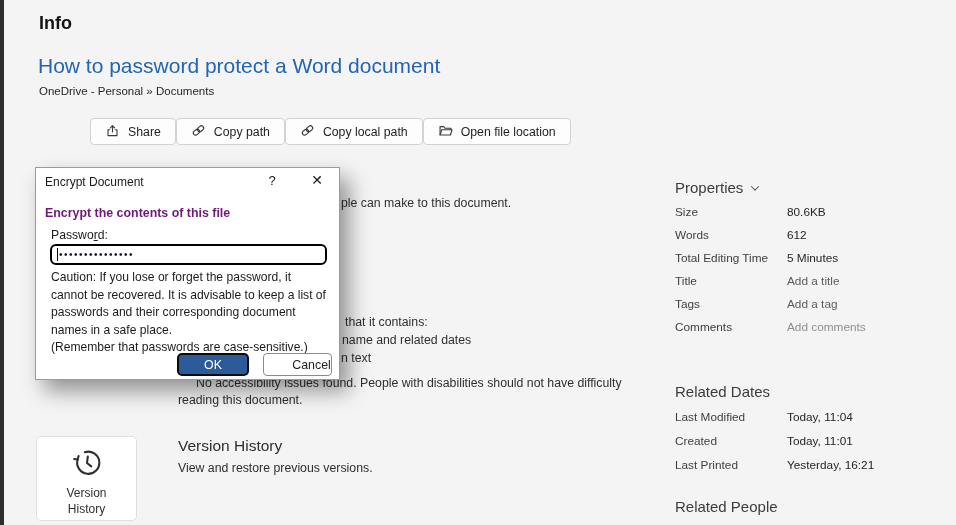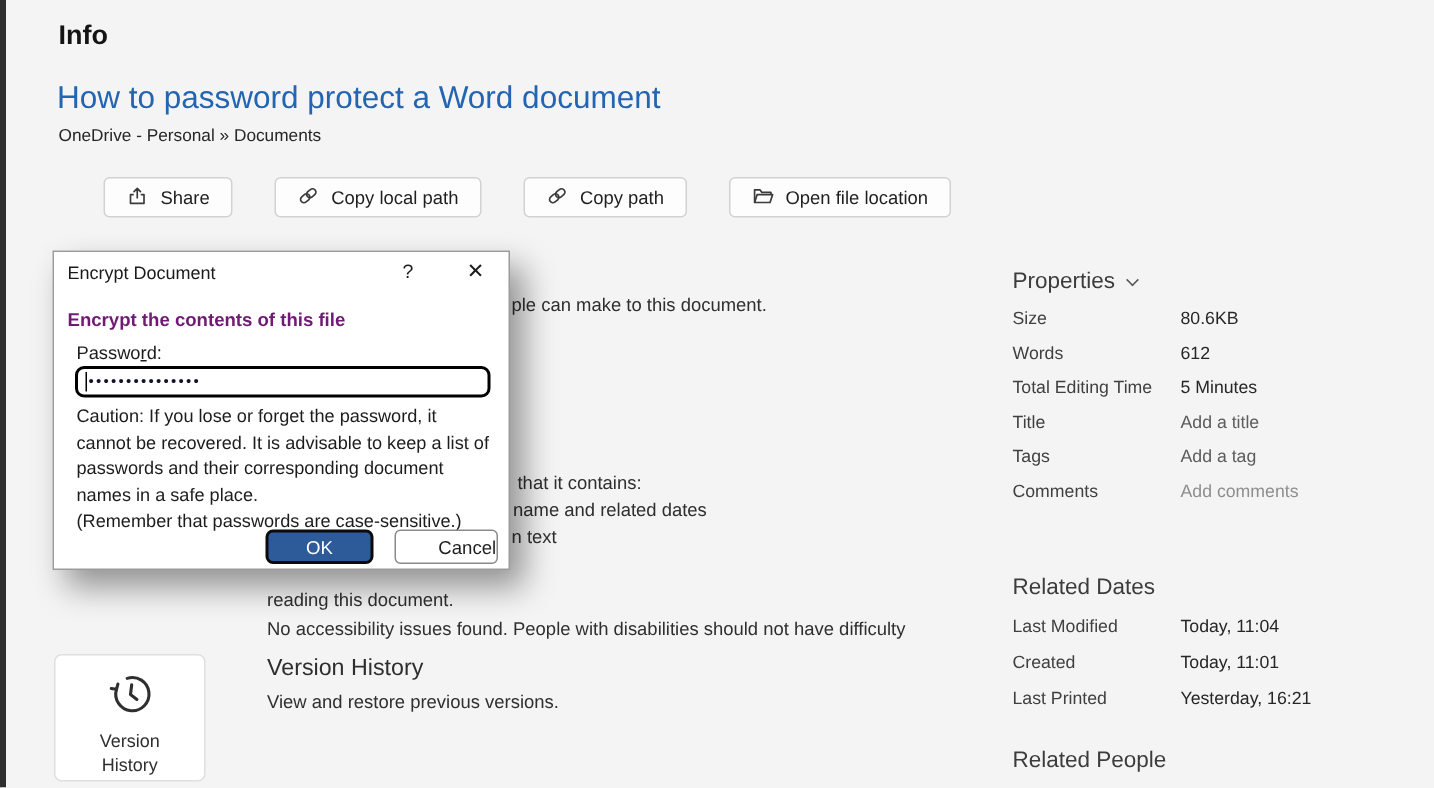--- a/index.html
+++ b/index.html
@@ -15,21 +15,21 @@
 
   
   .edge-strip { left: 0; top: 0; width: 4px; height: 525px; background: #2e2e2e; }
 
   
   .page-title { left: 39px; top: 13px; font-size: 18px; font-weight: 700; color: #141414; }
   .doc-title  { left: 38px; top: 54px; font-size: 21px; color: #2365b0; }
   .breadcrumb { left: 39px; top: 85px; font-size: 11.5px; color: #262626; }
 
   
-  .toolbar { left: 25px; top: 118px; display: flex; gap: 28px; padding-left: 44px; }
+  .toolbar { left: 46px; top: 118px; display: flex; gap: 0; padding-left: 44px; }
   .tbtn {
     display: inline-flex; align-items: center; gap: 8px;
     height: 27px; padding: 0 14px;
     background: #fdfdfd; border: 1px solid #d4d2d0; border-radius: 4px;
     font-size: 12.3px; color: #1f1f1f; cursor: pointer; white-space: nowrap;
   }
   .tbtn svg { flex: 0 0 auto; }
 
   
   .frag { font-size: 12.3px; color: #2f2f2f; white-space: nowrap; z-index: 1; }
@@ -115,49 +115,49 @@
   </button>
   <button class="tbtn">
     <span>
       <svg width="15" height="15" viewBox="0 0 16 16" fill="none" stroke="#3b3b3b" stroke-width="1.2">
         <g transform="rotate(-40 8 8)">
           <rect x="1.6" y="5.6" width="7.2" height="4.8" rx="2.4"></rect>
           <rect x="7.2" y="5.6" width="7.2" height="4.8" rx="2.4"></rect>
         </g>
       </svg>
     </span>
-    <span>Copy local path</span>
+    <span>Copy path</span>
   </button>
   <button class="tbtn">
     <span>
       <svg width="15" height="15" viewBox="0 0 16 16" fill="none" stroke="#3b3b3b" stroke-width="1.2">
         <g transform="rotate(-40 8 8)">
           <rect x="1.6" y="5.6" width="7.2" height="4.8" rx="2.4"></rect>
           <rect x="7.2" y="5.6" width="7.2" height="4.8" rx="2.4"></rect>
         </g>
       </svg>
     </span>
-    <span>Copy path</span>
+    <span>Copy local path</span>
   </button>
   <button class="tbtn">
     <span>
       <svg width="15" height="15" viewBox="0 0 16 16" fill="none" stroke="#3b3b3b" stroke-width="1.2" stroke-linejoin="round">
         <path d="M2.2 12.8 V3.8 H6 L7.4 5.6 H13.8 V7.2"></path>
         <path d="M2.2 12.8 L4 7.2 H15 L13.2 12.8 Z"></path>
       </svg>
     </span>
     <span>Open file location</span>
   </button>
 </div>
 
 <div class="abs frag" style="left:341px; top:196px;">ple can make to this document.</div>
 <div class="abs frag" style="left:345px; top:315px;">that it contains:</div>
 <div class="abs frag" style="left:342px; top:333px;">name and related dates</div>
 <div class="abs frag" style="left:341px; top:351px;">n text</div>
-<div class="abs frag" style="left:178px; top:376px;margin-top:36px;">No accessibility issues found. People with disabilities should not have difficulty</div>
+<div class="abs frag" style="left:196px; top:376px;">No accessibility issues found. People with disabilities should not have difficulty</div>
 <div class="abs frag" style="left:178px; top:393px;">reading this document.</div>
 
 <div class="abs dialog">
   <div class="dlg-titlebar">
     <span class="dlg-title">Encrypt Document</span>
     <span class="dlg-help">?</span>
     <span class="dlg-close">✕</span>
   </div>
   <div class="dlg-heading">Encrypt the contents of this file</div>
   <div class="dlg-pass-label"><span>Passwo</span><u>r</u><span>d:</span></div>

